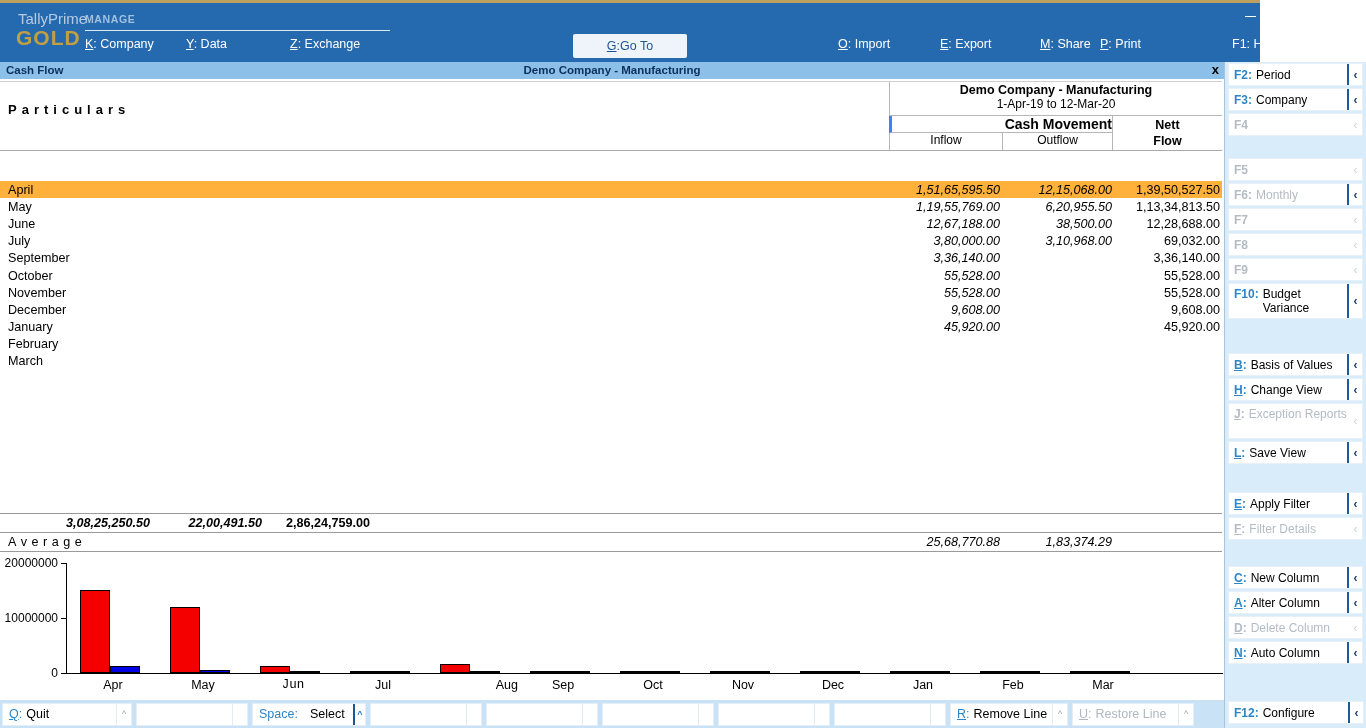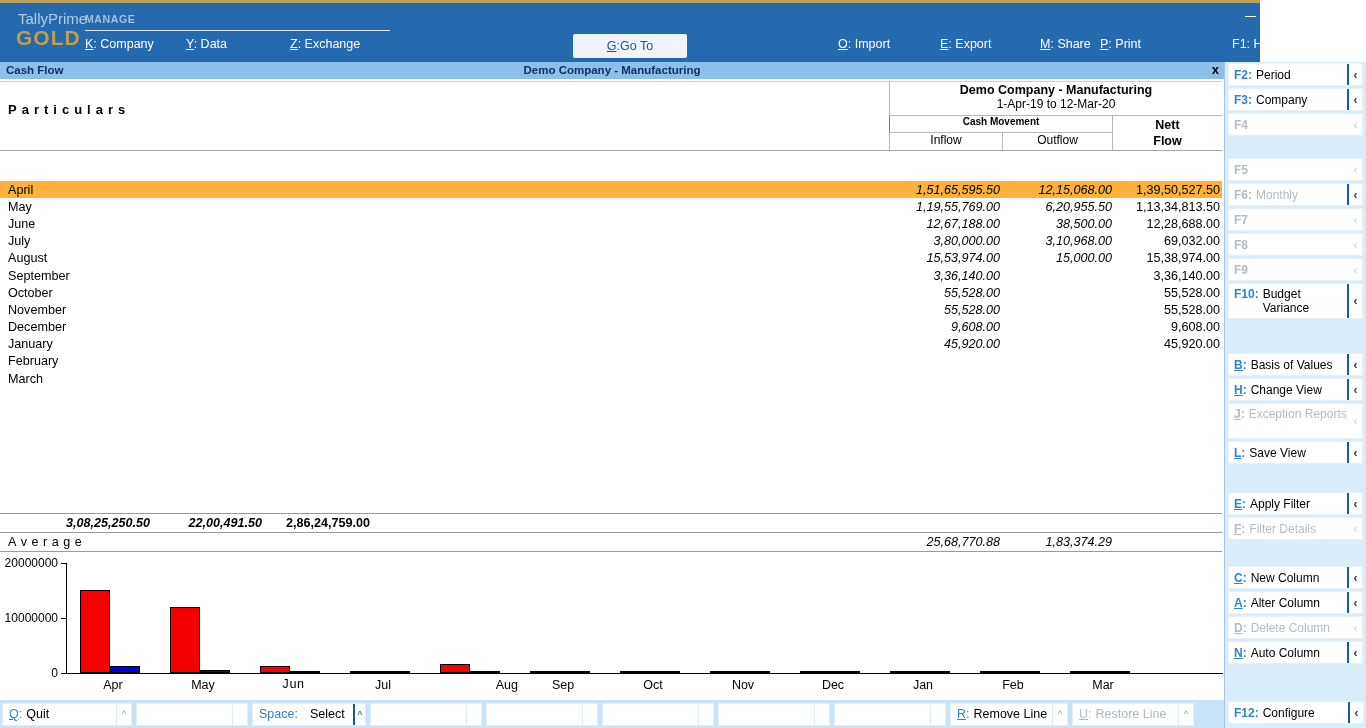--- a/index.html
+++ b/index.html
@@ -34,22 +34,22 @@
   .ts-close{position:absolute;right:5px;top:0px;color:#000;font-size:13px;line-height:16px;cursor:default;}
 
   
   #headerblock{position:absolute;left:0;top:81px;width:1222px;height:68px;
                border-top:1px solid #cfcfcf;border-bottom:1px solid #a9a9a9;}
   .particulars{position:absolute;left:8px;top:20px;font-weight:bold;font-size:13px;letter-spacing:5px;}
   .hcell{position:absolute;box-sizing:border-box;text-align:center;}
   .h-company{left:889px;top:0;width:333px;height:34px;border-left:1px solid #b6b6b6;border-bottom:1px solid #b6b6b6;}
   .h-company .l1{font-weight:bold;font-size:12.5px;padding-top:1px;}
   .h-company .l2{font-size:12px;}
-  .h-cm{left:889px;top:34px;width:223px;height:17px;border-left:1px solid #3b82f6;border-bottom:1px solid #b6b6b6;
-        font-weight:bold;font-size:10px;}
+  .h-cm{left:889px;top:34px;width:223px;height:17px;border-left:3px solid #3b82f6;border-bottom:1px solid #b6b6b6;
+        font-weight:bold;font-size:14px;text-align:right;}
   .h-nett{left:1112px;top:34px;width:110px;height:34px;border-left:1px solid #b6b6b6;
           font-weight:bold;font-size:12.5px;line-height:16px;padding-top:1px;}
   .h-in{left:889px;top:51px;width:113px;height:17px;font-size:12px;border-left:1px solid #b6b6b6;}
   .h-out{left:1002px;top:51px;width:110px;height:17px;font-size:12px;border-left:1px solid #b6b6b6;}
 
   
   #rows{position:absolute;left:0;top:181px;width:1222px;}
   .trow{display:flex;height:17.2px;align-items:center;font-size:12.6px;}
   .trow.hl{background:#ffb13c;}
   .c-month{flex:1;padding-left:8px;}
@@ -175,26 +175,20 @@
       <div class="c-month">June</div>
       <div class="c-in">12,67,188.00</div>
       <div class="c-out">38,500.00</div>
       <div class="c-nett">12,28,688.00</div>
     </div>
     <div class="trow">
       <div class="c-month">July</div>
       <div class="c-in">3,80,000.00</div>
       <div class="c-out">3,10,968.00</div>
       <div class="c-nett">69,032.00</div>
-    </div>
-    <div class="trow">
-      <div class="c-month">August</div>
-      <div class="c-in">15,53,974.00</div>
-      <div class="c-out">15,000.00</div>
-      <div class="c-nett">15,38,974.00</div>
     </div>
     <div class="trow">
       <div class="c-month">September</div>
       <div class="c-in">3,36,140.00</div>
       <div class="c-out"></div>
       <div class="c-nett">3,36,140.00</div>
     </div>
     <div class="trow">
       <div class="c-month">October</div>
       <div class="c-in">55,528.00</div>

